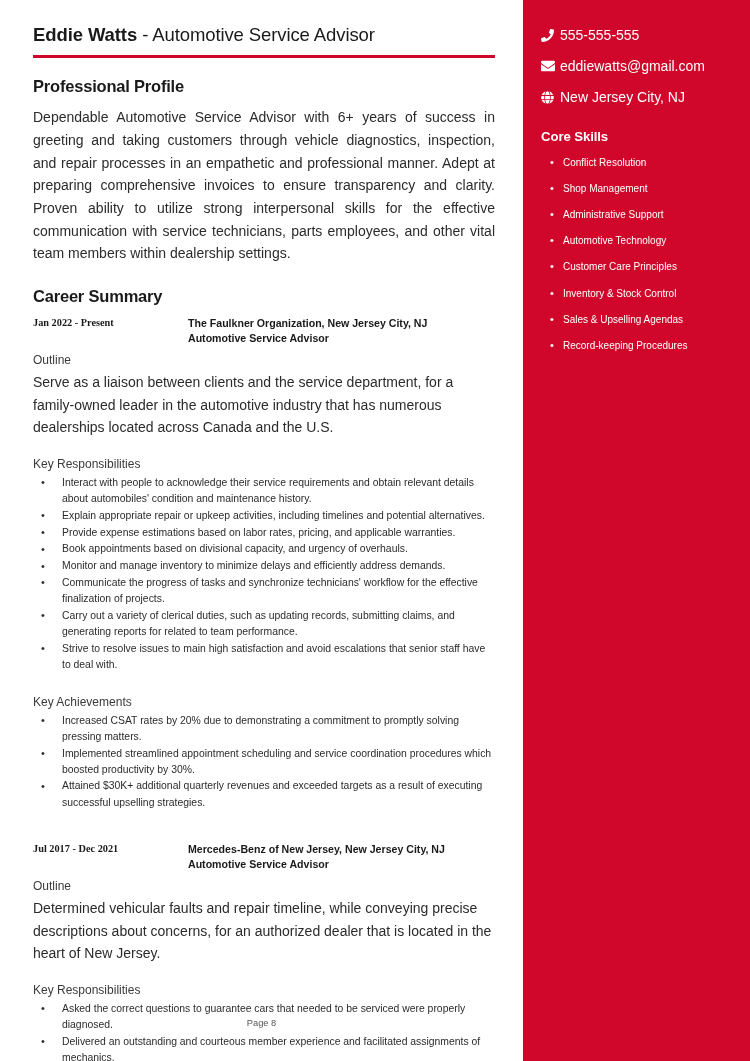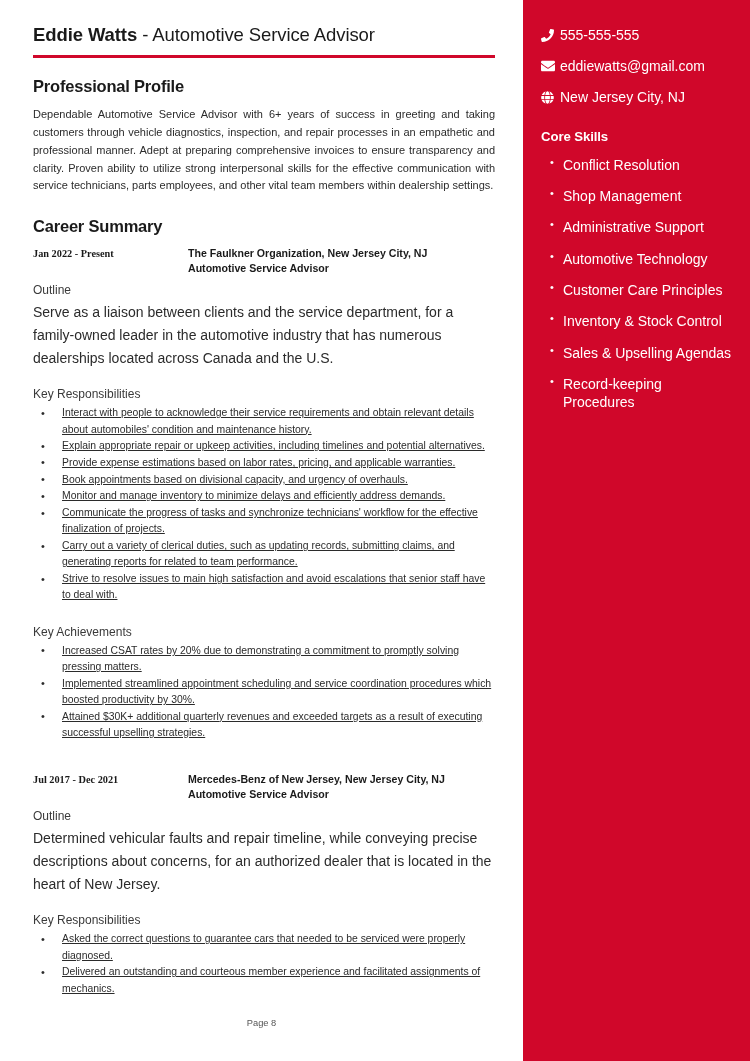--- a/index.html
+++ b/index.html
@@ -33,21 +33,21 @@
     width: 100%;
   }
 
   h2.section {
     font-size: 16.5px; font-weight: bold;
     color: #1a1a1a; letter-spacing: -0.2px;
     margin-bottom: 10px;
   }
 
   p.profile {
-    font-size: 11px; line-height: 1.62;
+    font-size: 14px; line-height: 1.62;
     text-align: justify; color: #2b2b2b;
   }
 
   .career-head { margin-top: 22px; margin-bottom: 12px; }
 
   
   .job { margin-bottom: 2px; }
   .job-head { display: flex; align-items: flex-start; margin-bottom: 7px; }
   .job-dates {
     width: 155px; flex: 0 0 155px;
@@ -68,21 +68,20 @@
     font-size: 14px; line-height: 1.62; color: #2b2b2b;
     margin-bottom: 2px;
   }
 
   ul.bullets { list-style: none; margin: 0 0 0 0; padding: 0; }
   ul.bullets li {
     position: relative;
     padding-left: 29px;
     font-size: 10.4px; line-height: 1.56; color: #2b2b2b;
     margin-bottom: 0.5px;
-    text-decoration: underline;
   }
   ul.bullets li::before {
     content: "•";
     position: absolute; left: 8px; top: -0.5px;
     font-size: 11px; color: #2b2b2b;
   }
 
   .gap-sm { height: 9px; }
   .gap-md { height: 14px; }
 
@@ -114,21 +113,21 @@
 
   h3.skills-head {
     font-size: 13.2px; font-weight: bold; color: #ffffff;
     margin-top: 22px; margin-bottom: 12px;
     letter-spacing: -0.1px;
   }
   ul.skills { list-style: none; margin: 0; padding: 0; }
   ul.skills li {
     position: relative;
     padding-left: 22px;
-    font-size: 14px; line-height: 1.3; color: #ffffff;
+    font-size: 10px; line-height: 1.3; color: #ffffff;
     margin-bottom: 13.2px;
   }
   ul.skills li::before {
     content: "•";
     position: absolute; left: 9px; top: -1px;
     font-size: 11px; color: #ffffff;
   }
 </style>
 </head>
 <body>

